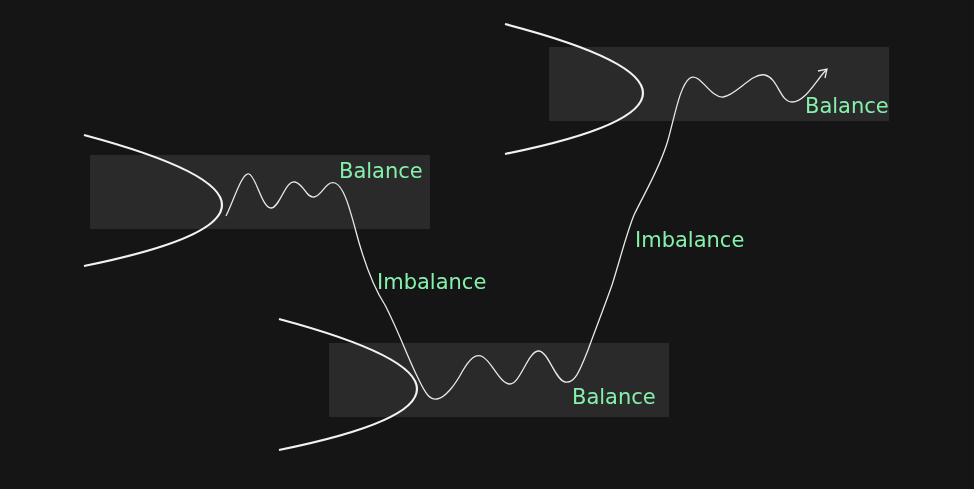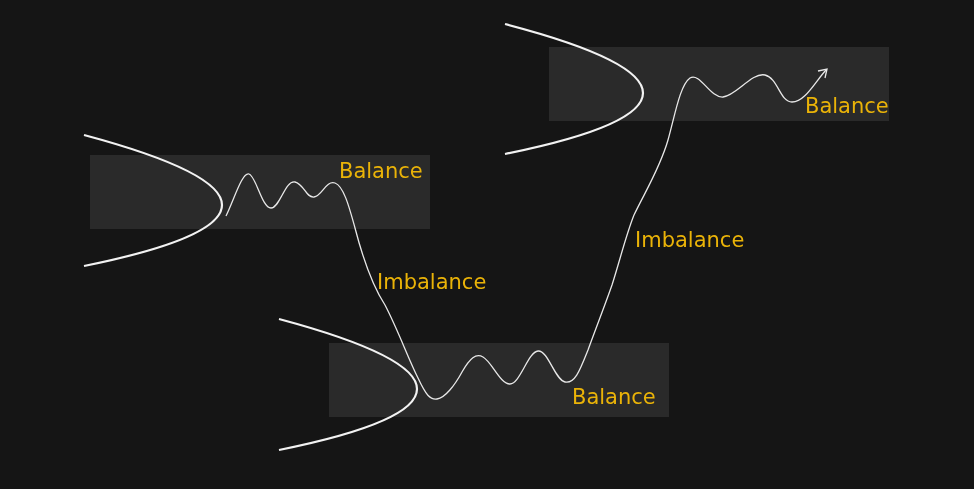--- a/index.html
+++ b/index.html
@@ -1,18 +1,18 @@
 <!DOCTYPE html>
 <html><head>
 <meta charset="utf-8">
 <style>
   html, body { margin:0; padding:0; }
   body { width:974px; height:489px; background:#151515; overflow:hidden; position:relative; font-family:"DejaVu Sans", sans-serif; }
   .box { position:absolute; background:#2a2a2a; }
-  .label { position:absolute; color:#eab308; font-size:21px; line-height:1; white-space:nowrap; }
+  .label { position:absolute; color:#86efac; font-size:21px; line-height:1; white-space:nowrap; }
   svg { position:absolute; left:0; top:0; }
 </style>
 </head>
 <body>
 
 <div class="box" style="left:90px;top:155px;width:340px;height:74px;"></div>
 <div class="box" style="left:329px;top:343px;width:340px;height:74px;"></div>
 <div class="box" style="left:549px;top:47px;width:340px;height:74px;"></div>
 
 <svg width="974" height="489" viewBox="0 0 974 489">

